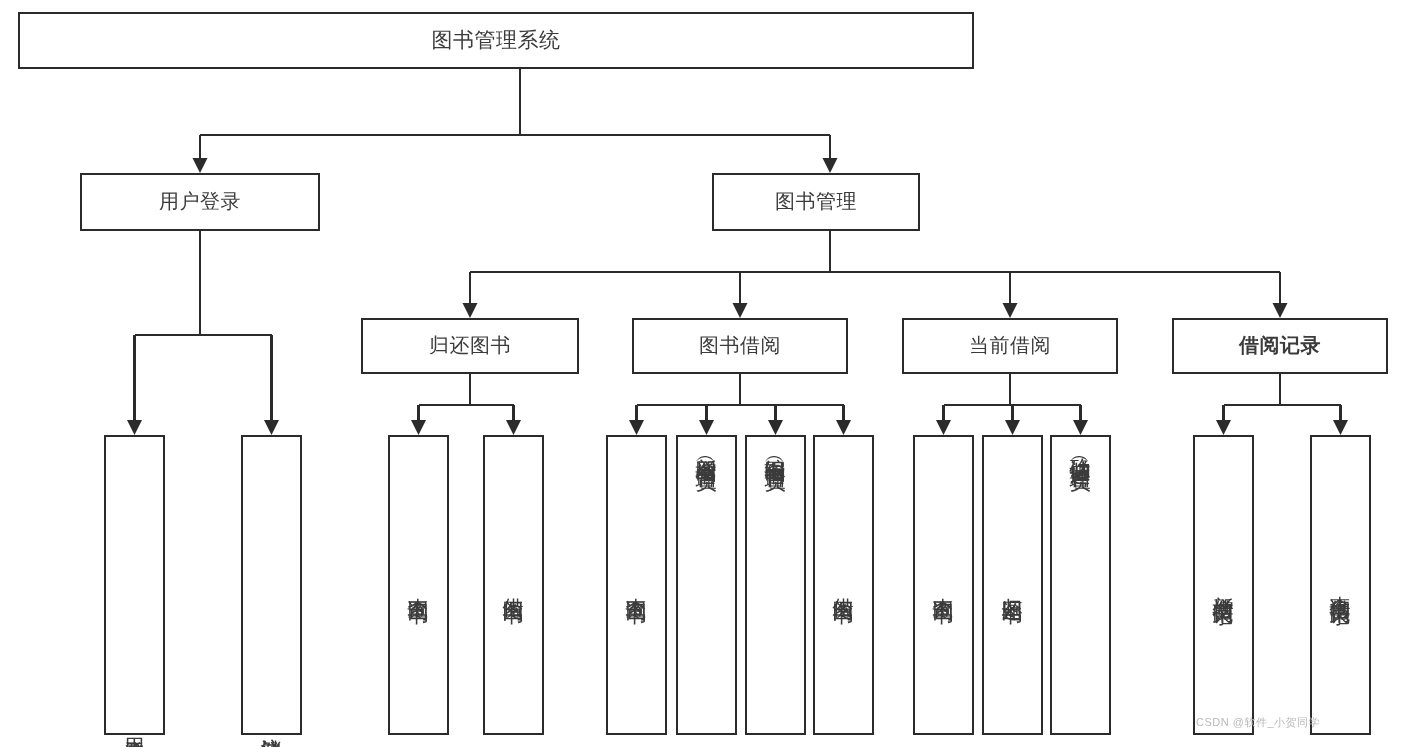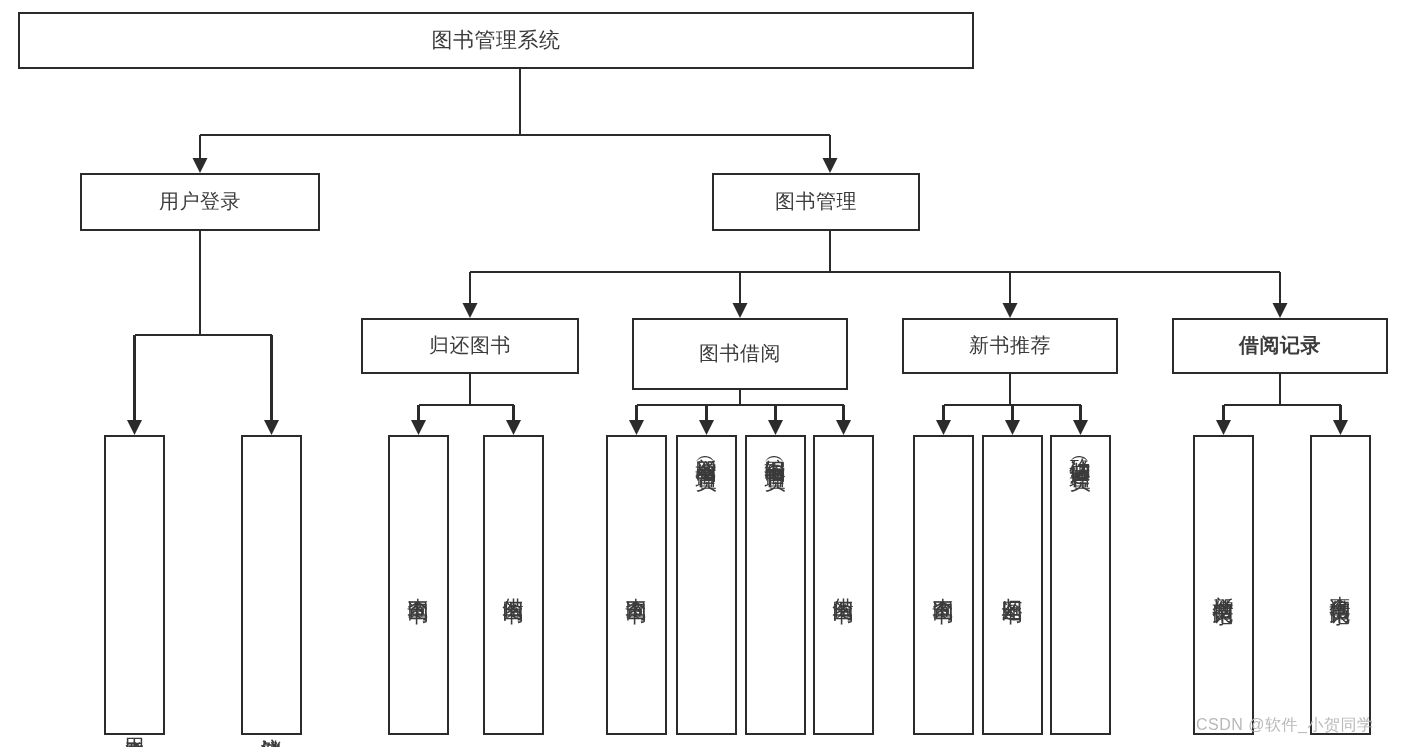--- a/index.html
+++ b/index.html
@@ -57,21 +57,21 @@
   }
   .node.leaf.anchor-bottom {
     align-items: flex-end;
   }
   .node.leaf.anchor-top {
     align-items: flex-start;
   }
   .watermark {
     position: absolute;
     color: #b9b9b9;
-    font-size: 16px;
+    font-size: 11px;
     white-space: nowrap;
     letter-spacing: 0.5px;
   }
 </style>
 </head>
 <body>
 
 <div id="canvas">
 
   <svg id="wires" viewBox="0 0 1405 747" xmlns="http://www.w3.org/2000/svg">
@@ -135,25 +135,25 @@
       </div>
       <div class="node level2" style="left: 80px; top: 173px; width: 240px; height: 58px;">
         <span class="label">用户登录</span>
       </div>
       <div class="node level2" style="left: 712px; top: 173px; width: 208px; height: 58px;">
         <span class="label">图书管理</span>
       </div>
       <div class="node level2" style="left: 361px; top: 318px; width: 218px; height: 56px;">
         <span class="label">归还图书</span>
       </div>
-      <div class="node level2" style="left: 632px; top: 318px; width: 216px; height: 72px;">
+      <div class="node level2" style="left: 632px; top: 318px; width: 216px; height: 56px;">
         <span class="label">图书借阅</span>
       </div>
       <div class="node level2" style="left: 902px; top: 318px; width: 216px; height: 56px;">
-        <span class="label">新书推荐</span>
+        <span class="label">当前借阅</span>
       </div>
       <div class="node level2" style="left: 1172px; top: 318px; width: 216px; height: 56px; font-weight: bold;">
         <span class="label">借阅记录</span>
       </div>
       <div class="node leaf anchor-bottom" style="left: 104px; top: 435px; width: 61px; height: 300px;">
         <span class="label">用户登录</span>
       </div>
       <div class="node leaf anchor-bottom" style="left: 241px; top: 435px; width: 61px; height: 300px;">
         <span class="label">注销登录</span>
       </div>

